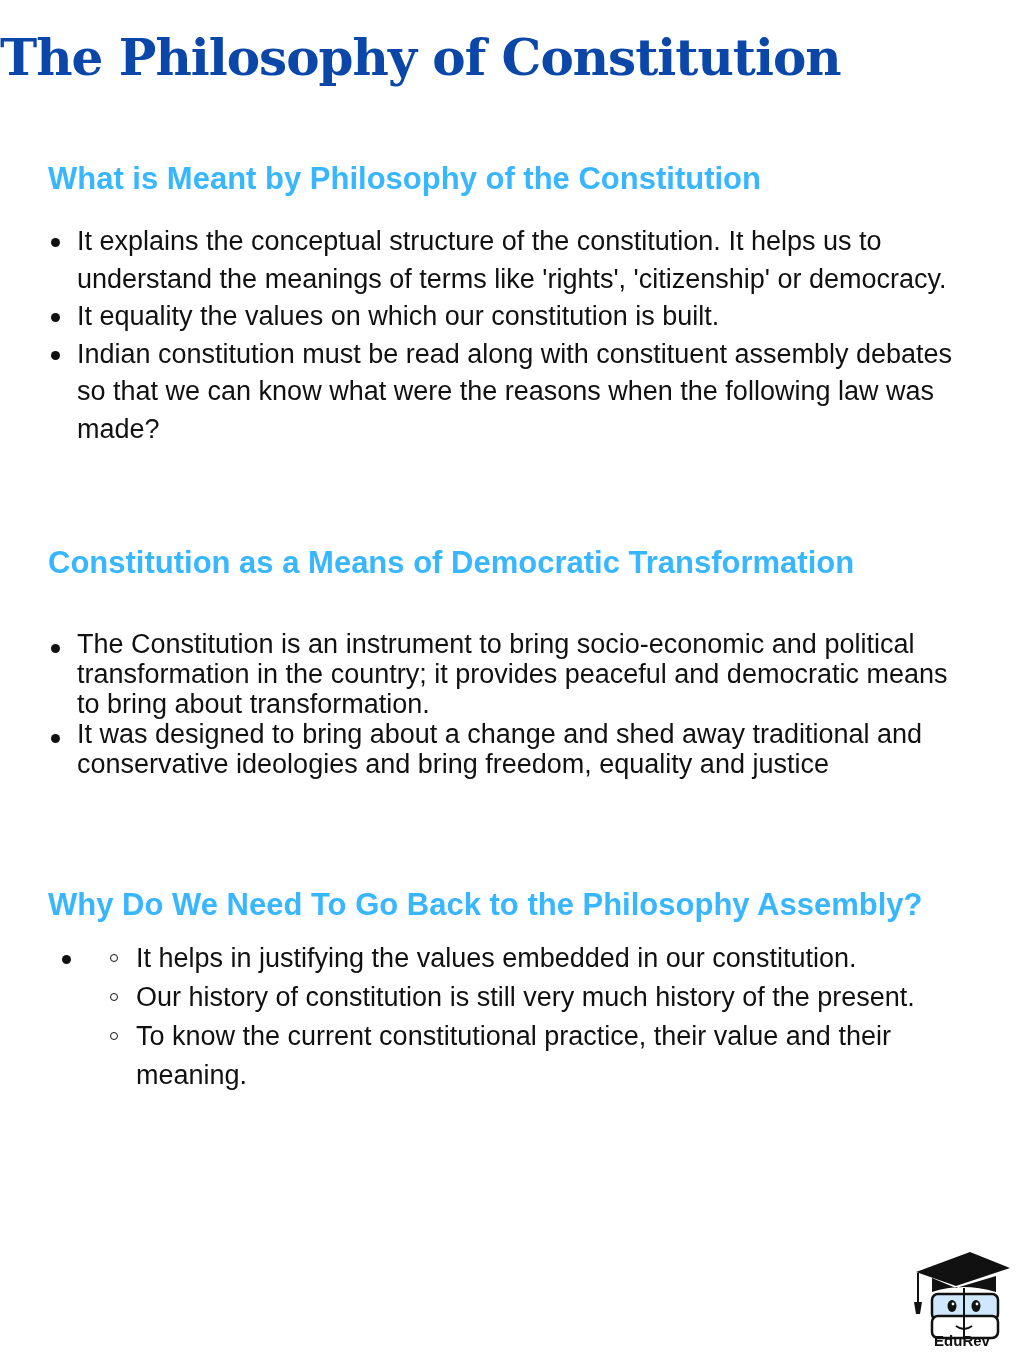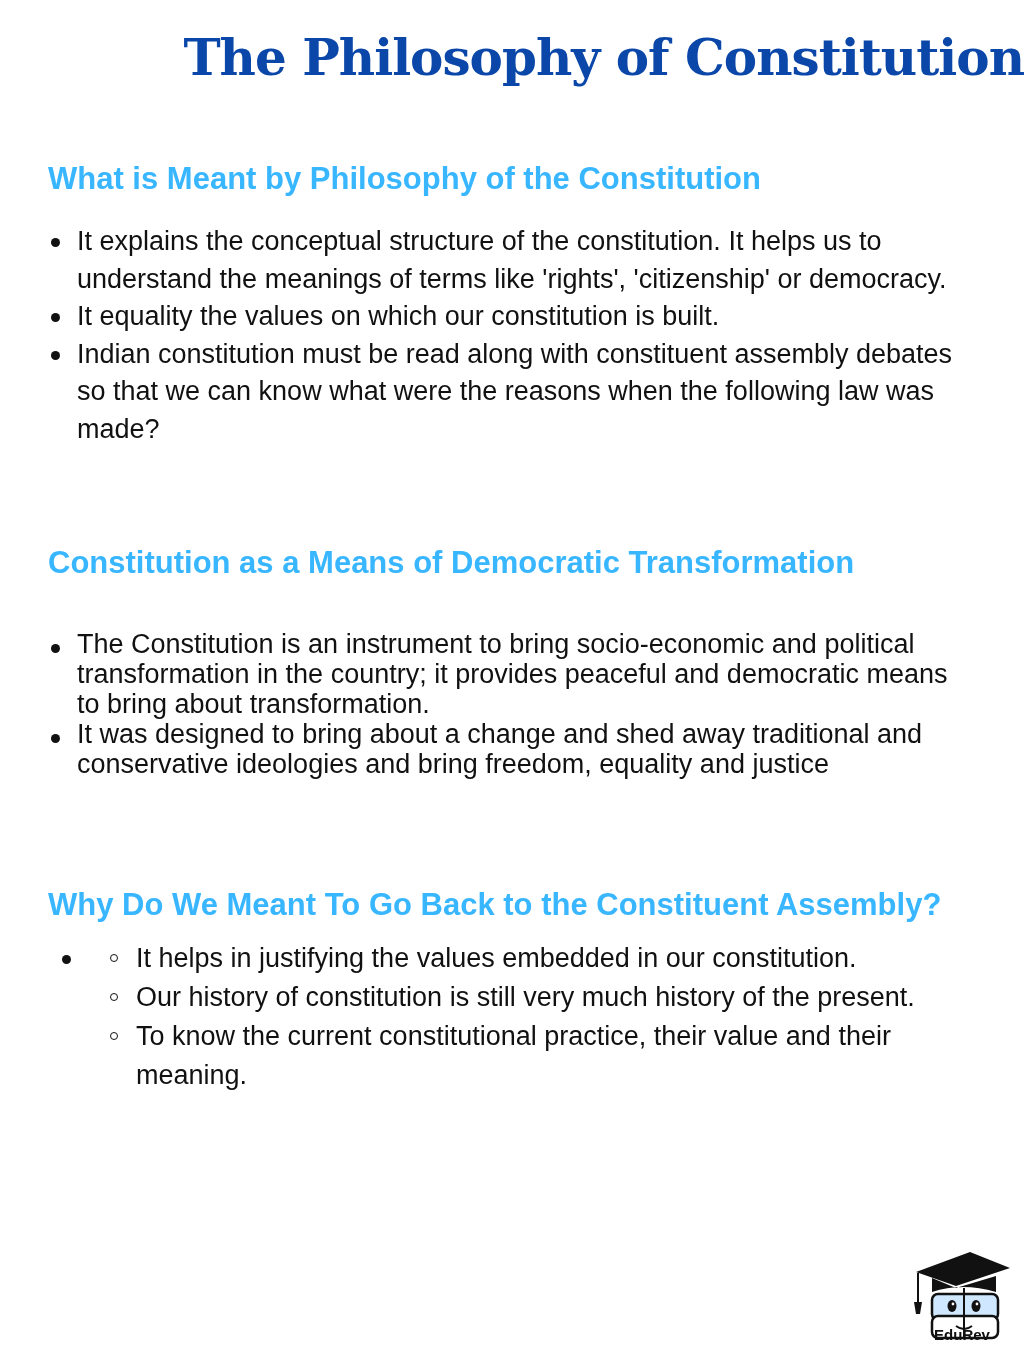--- a/index.html
+++ b/index.html
@@ -4,21 +4,21 @@
   <style>
     html, body { margin: 0; padding: 0; }
     body {
       width: 1024px; height: 1365px; background: #ffffff;
       position: relative; overflow: hidden;
       font-family: "Liberation Sans", "DejaVu Sans", sans-serif;
       color: #111111;
     }
     .title {
       position: absolute; left: 0; top: 28px; width: 1024px;
-      text-align: right; margin: 0;
+      text-align: left; margin: 0;
       font-family: "DejaVu Serif", "Liberation Serif", serif;
       font-weight: bold; font-size: 50px; letter-spacing: -1px;
       color: #0a47a9;
     }
     .heading {
       position: absolute; left: 40px; margin: 8px;
       font-family: "Liberation Sans", sans-serif;
       font-weight: bold; font-size: 31px; color: #38b6ff;
       white-space: nowrap;
     }
@@ -38,21 +38,21 @@
     #s3 > li.lead::before { left: 10px; top: 16px; }
     ul.sub { list-style: none; margin: 0; padding: 0; font-weight: normal; }
     ul.sub > li { position: relative; padding-left: 48px; margin-left: 0; }
     ul.sub > li::before {
       content: ""; position: absolute; left: 22px; top: 15px;
       width: 8px; height: 8px; border-radius: 50%;
       border: 1.5px solid #111; background: #fff; box-sizing: border-box;
     }
     .logo { position: absolute; left: 910px; top: 1248px; width: 104px; height: 112px; }
     .logo-label {
-      position: absolute; left: 0; top: 78px; width: 104px; text-align: center;
+      position: absolute; left: 0; top: 84px; width: 104px; text-align: center;
       font-size: 15px; font-weight: bold; color: #111;
     }
   </style>
 </head>
 <body>
 
 <h1 class="title">The Philosophy of Constitution</h1>
 
 <h2 class="heading" style="top:153px;">What is Meant by Philosophy of the Constitution</h2>
 <ul class="bullets" id="s1">
@@ -60,21 +60,21 @@
   <li>It equality the values on which our constitution is built.</li>
   <li>Indian constitution must be read along with constituent assembly debates so that we can know what were the reasons when the following law was made?</li>
 </ul>
 
 <h2 class="heading" style="top:537px;">Constitution as a Means of Democratic Transformation</h2>
 <ul class="bullets" id="s2">
   <li>The Constitution is an instrument to bring socio-economic and political transformation in the country; it provides peaceful and democratic means to bring about transformation.</li>
   <li>It was designed to bring about a change and shed away traditional and conservative ideologies and bring freedom, equality and justice</li>
 </ul>
 
-<h2 class="heading" style="top:879px;">Why Do We Meant To Go Back to the Constituent Assembly?</h2>
+<h2 class="heading" style="top:879px;">Why Do We Need To Go Back to the Philosophy Assembly?</h2>
 <ul class="bullets" id="s3">
   <li class="lead">
     <ul class="sub">
       <li>It helps in justifying the values embedded in our constitution.</li>
       <li>Our history of constitution is still very much history of the present.</li>
       <li>To know the current constitutional practice, their value and their meaning.</li>
     </ul>
   </li>
 </ul>
 

